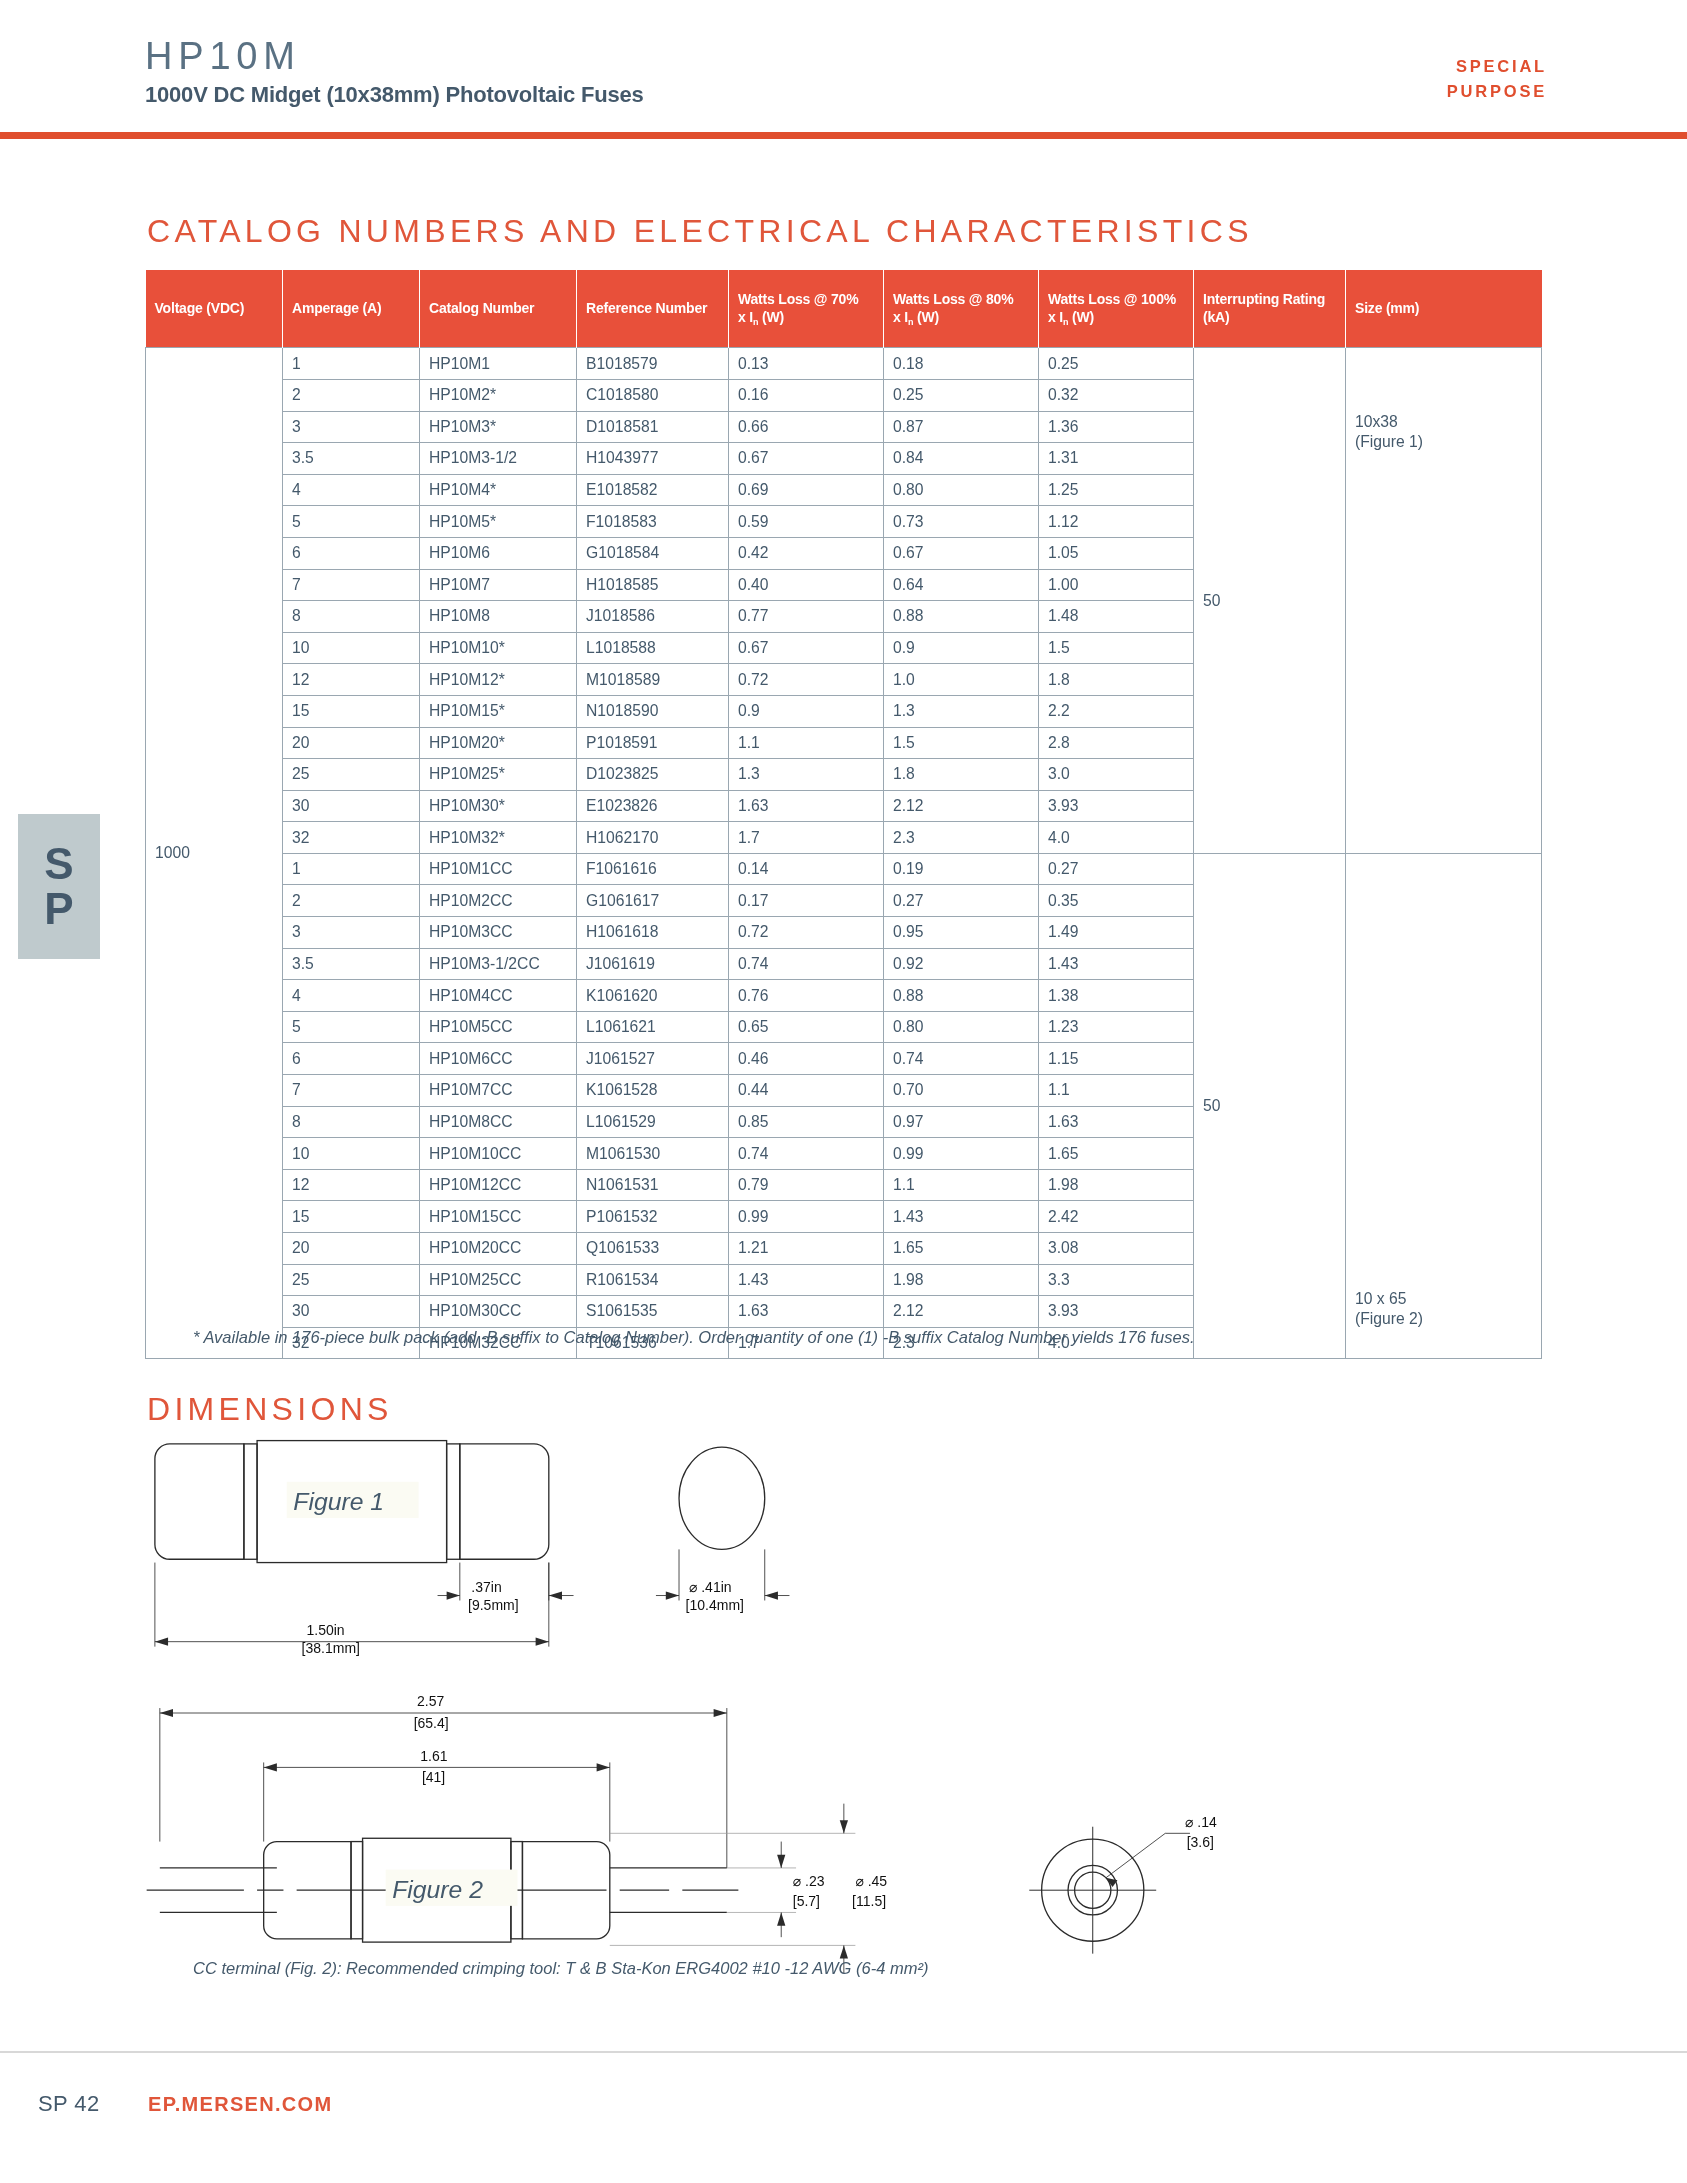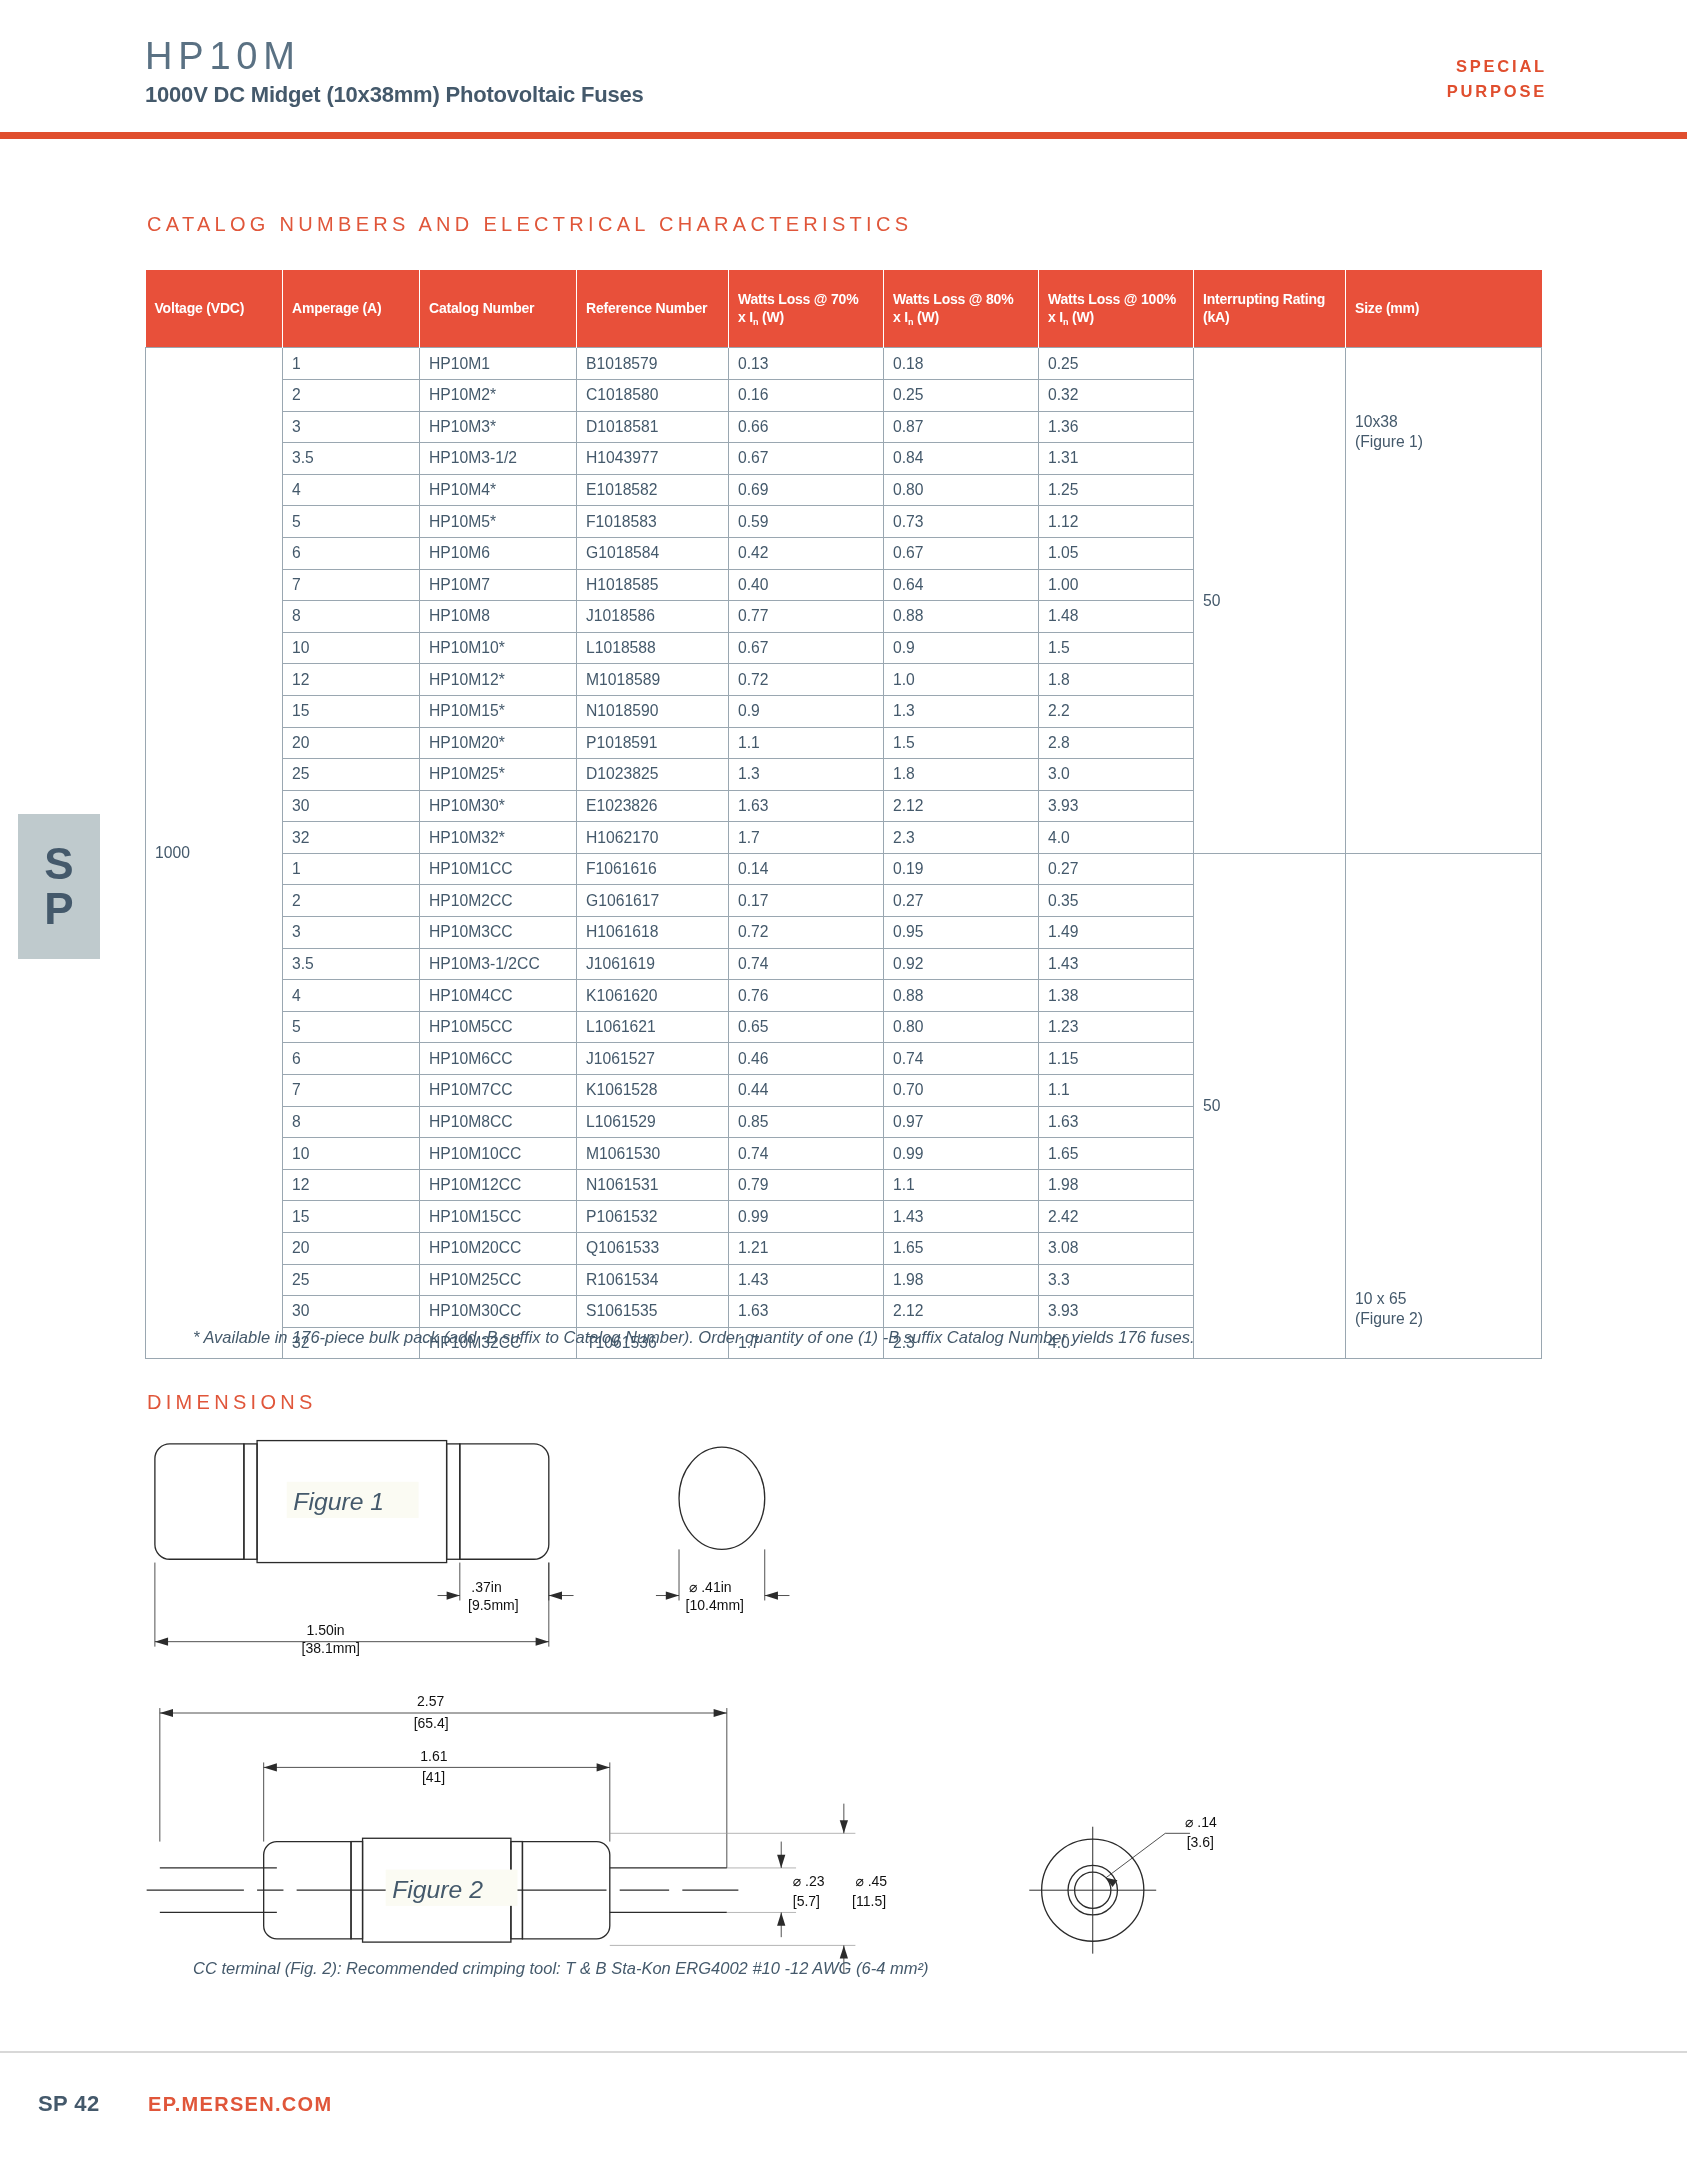--- a/index.html
+++ b/index.html
@@ -22,21 +22,21 @@
   }
   .hdr-right{
     position:absolute;right:140px;top:54px;text-align:right;
     font-size:16.5px;font-weight:bold;letter-spacing:2.8px;color:#e04e2e;
     line-height:1.5;
   }
   .hdr-rule{position:absolute;left:0;top:132px;width:1687px;height:6.6px;background:#e04e2e;}
 
   
   .sect-title{
-    position:absolute;font-size:20px;color:#e0563a;letter-spacing:4.3px;font-weight:400;
+    position:absolute;font-size:32px;color:#e0563a;letter-spacing:4.3px;font-weight:400;
   }
   #sect-catalog{left:147px;top:213px;}
   #sect-dim{left:147px;top:1391px;}
 
   
   .tbl-wrap{position:absolute;left:145px;top:270px;width:1394px;}
   table.spec{border-collapse:collapse;width:1394px;table-layout:fixed;}
   table.spec th{
     background:#e8503a;color:#fff;text-align:left;
     font-size:14px;font-weight:bold;line-height:1.28;
@@ -67,21 +67,21 @@
     background:#bfcacd;color:#44596b;
     display:flex;flex-direction:column;align-items:center;justify-content:center;
     font-size:44px;font-weight:bold;line-height:1.02;letter-spacing:0px;
   }
 
   
   .dims{position:absolute;left:145px;top:1434px;width:1401px;height:568px;}
 
   
   .foot-rule{position:absolute;left:0;top:2051px;width:1687px;height:1.6px;background:#d8d8d8;}
-  .foot-page{position:absolute;left:38px;top:2091px;font-size:22px;font-weight:bold;color:#44596b;letter-spacing:0.4px;}
+  .foot-page{position:absolute;left:38px;top:2091px;font-size:22px;font-weight:normal;color:#44596b;letter-spacing:0.4px;}
   .foot-url{position:absolute;left:148px;top:2093px;font-size:20px;font-weight:bold;color:#e0563a;letter-spacing:1.3px;}
 
   svg{display:block;}
   .cream{fill:#fbfbf3;}
 </style>
 </head>
 <body>
 
 <div class="page">
 

